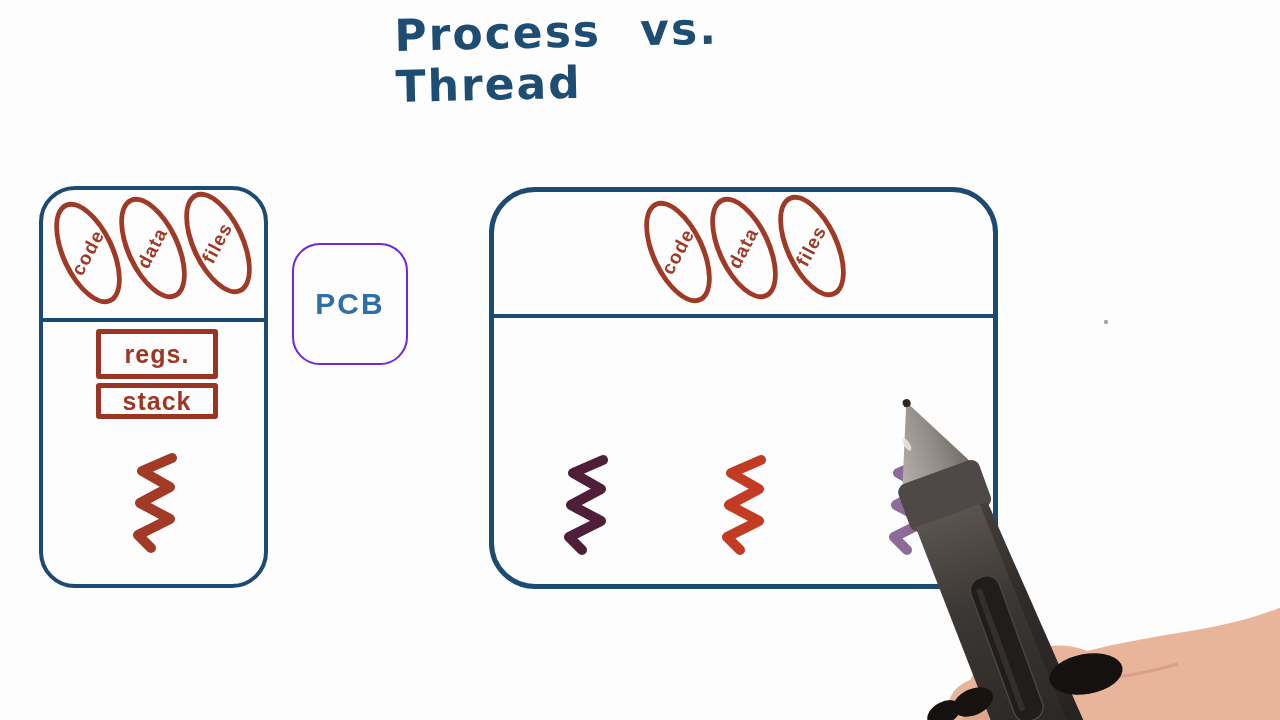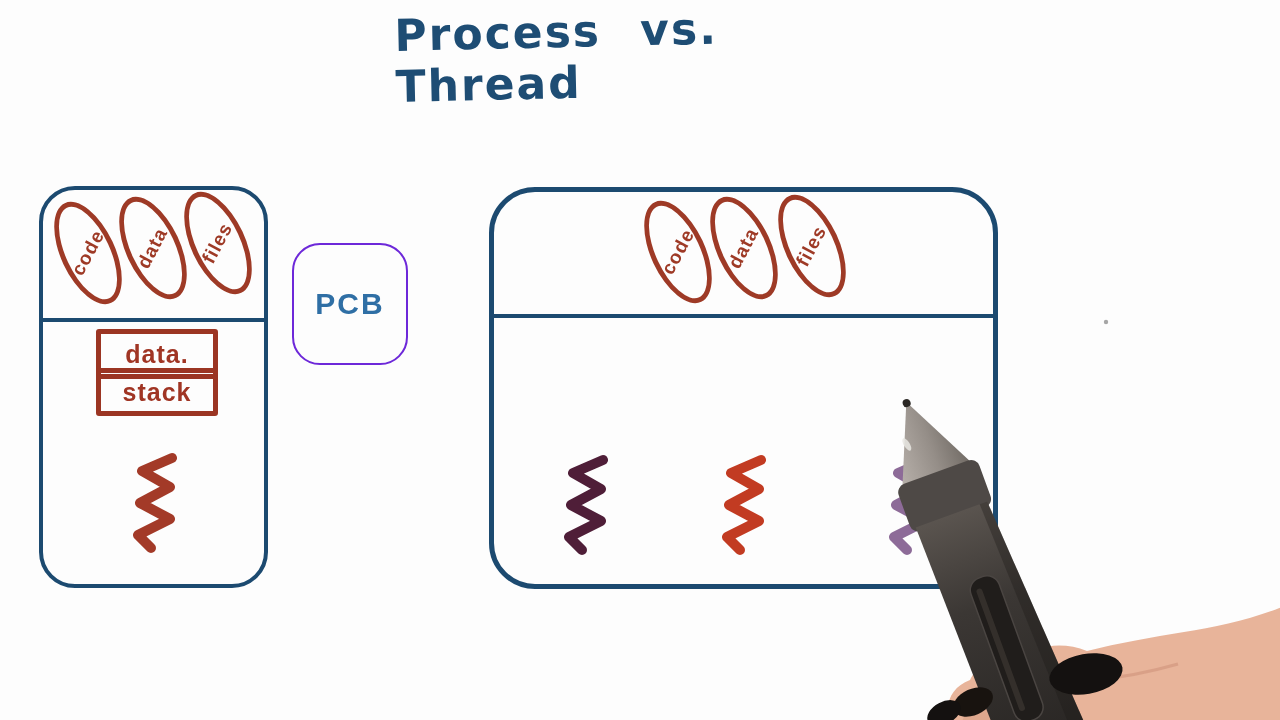--- a/index.html
+++ b/index.html
@@ -41,21 +41,21 @@
   .pbox.right .oval.o2{left:223px;top:1px;}
   .pbox.right .oval.o3{left:291px;top:-1px;}
   
   .miniblock{
     position:absolute;left:53px;width:122px;box-sizing:border-box;
     border:5px solid #9b3523;border-radius:3px;
     display:flex;align-items:center;justify-content:center;
     font-size:25px;font-weight:700;color:#a03524;letter-spacing:1px;
   }
   .miniblock.regs{top:139px;height:50px;}
-  .miniblock.stack{top:178px;height:48px;}
+  .miniblock.stack{top:193px;height:36px;}
   
   .pcb{
     position:absolute;left:292px;top:243px;width:116px;height:122px;box-sizing:border-box;
     border:2px solid #6d28d9;border-radius:28px;
     display:flex;align-items:center;justify-content:center;
     font-size:30px;font-weight:700;color:#2f6fa5;letter-spacing:2px;
   }
   
   #ink{position:absolute;left:0;top:0;width:1280px;height:720px;pointer-events:none;}
 </style>
@@ -71,21 +71,21 @@
       <span class="oval-text">code</span>
     </div>
     <div class="oval o2">
       <span class="oval-text">data</span>
     </div>
     <div class="oval o3">
       <span class="oval-text">files</span>
     </div>
     <div class="divider"></div>
     <div class="miniblock regs">
-      <span>data.</span>
+      <span>regs.</span>
     </div>
     <div class="miniblock stack">
       <span>stack</span>
     </div>
   </div>
 
   <div class="pcb">
     <span>PCB</span>
   </div>
 

